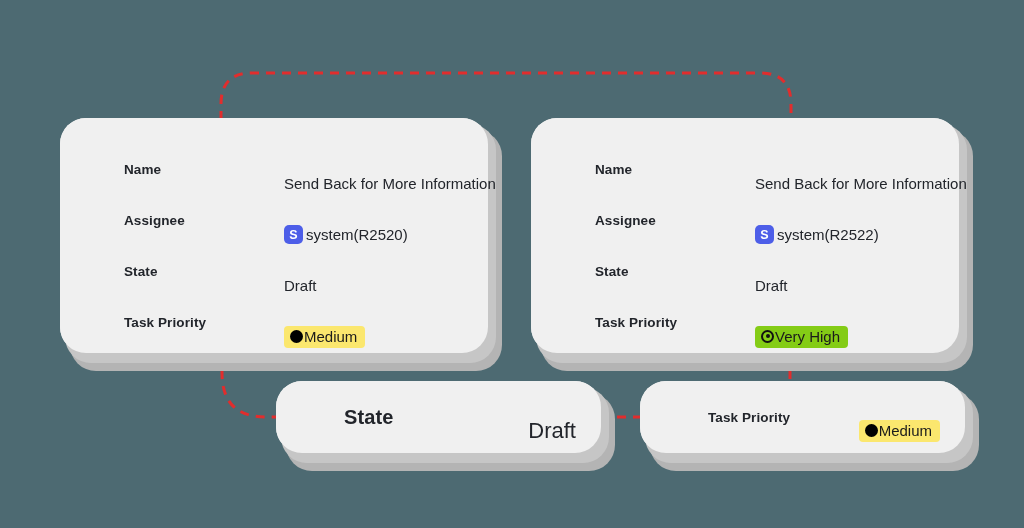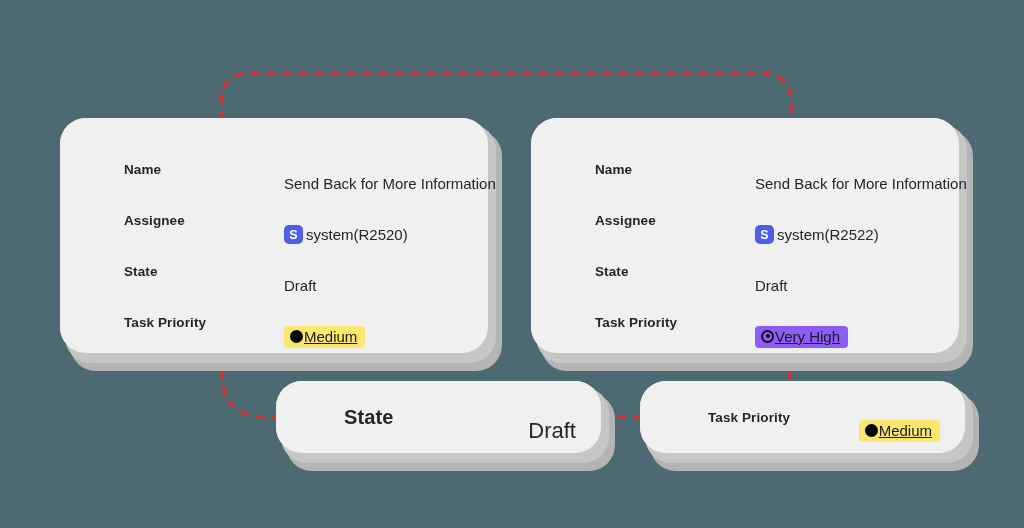--- a/index.html
+++ b/index.html
@@ -162,24 +162,23 @@
   
   .badge {
     display: inline-flex;
     align-items: center;
     border-radius: 4px;
     padding: 3px 8px 4px 6px;
     line-height: 1;
     font-size: 15px;
     color: #1b1b1b;
     gap: 1px;
-    text-decoration: underline;
   }
   .badge-medium { background: #fbe76e; }
-  .badge-veryhigh { background: #8b5cf6; }
+  .badge-veryhigh { background: #84cc16; }
 
   .dot-icon {
     width: 13px;
     height: 13px;
     border-radius: 50%;
     background: #000;
     display: inline-block;
     flex: 0 0 13px;
   }
   .target-icon {

